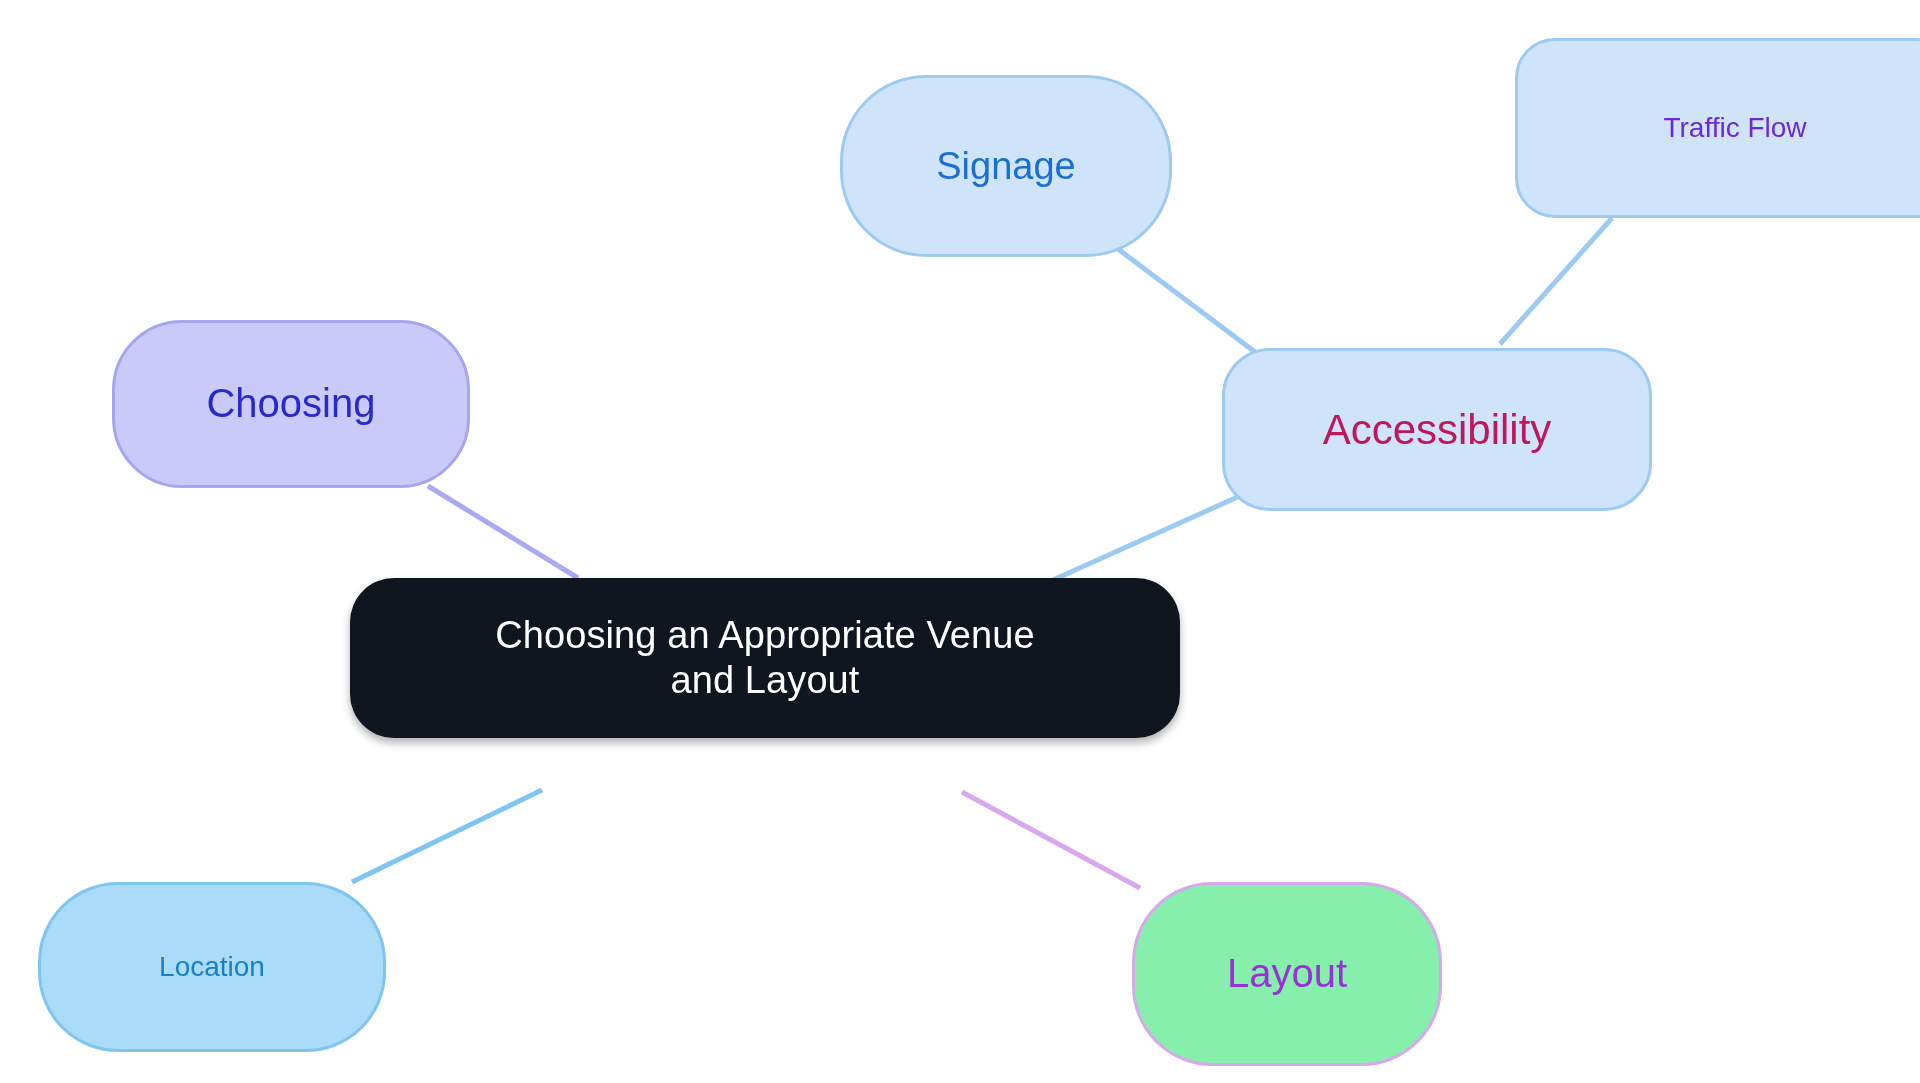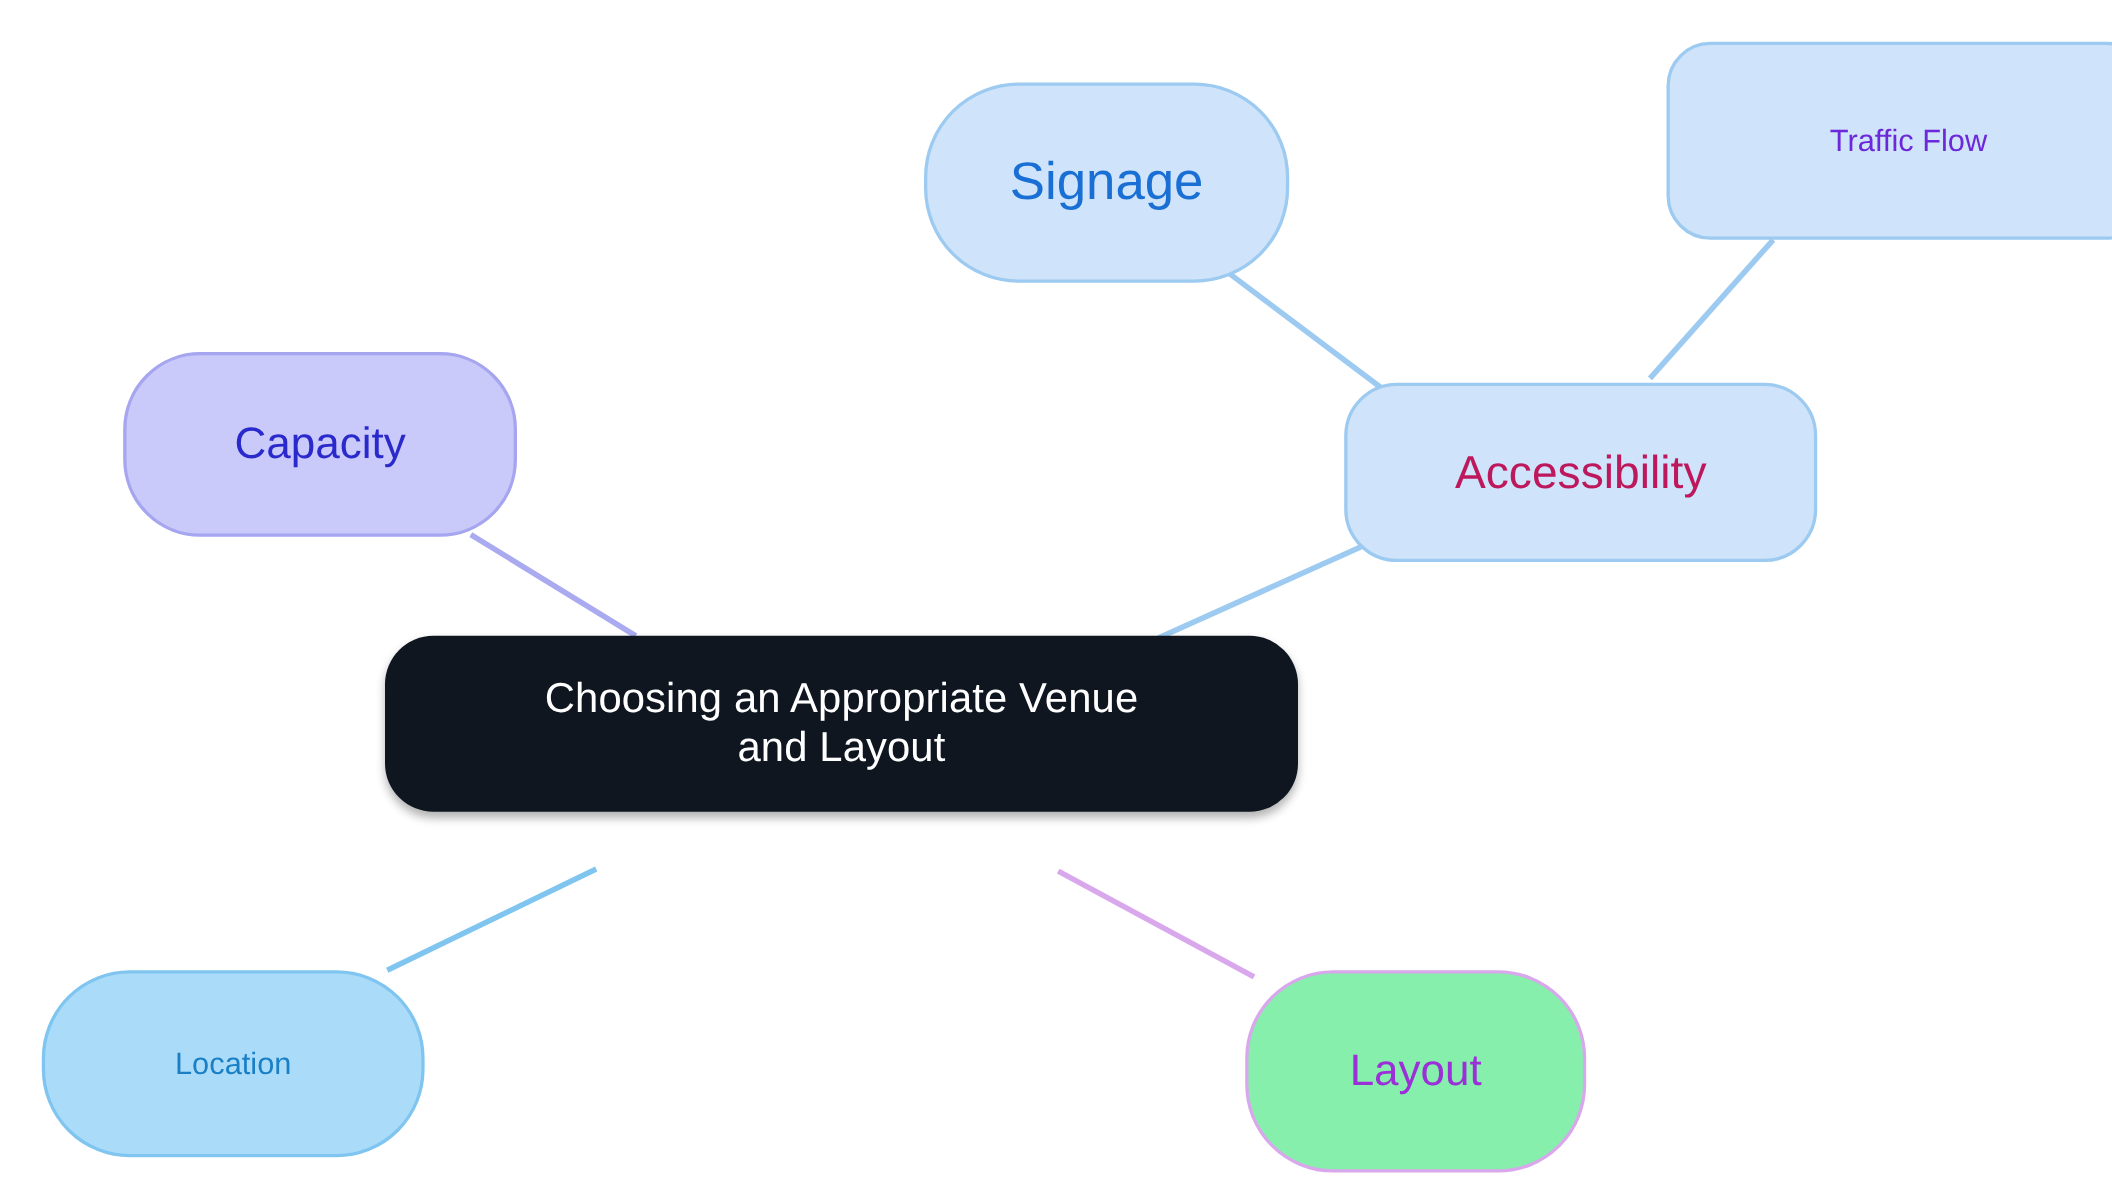--- a/index.html
+++ b/index.html
@@ -66,21 +66,21 @@
       <line x1="1053" y1="580" x2="1242" y2="495" stroke="#9ccaf0" stroke-width="5" stroke-linecap="butt"></line>
       <line x1="1118" y1="249" x2="1255" y2="352" stroke="#9ccaf0" stroke-width="5" stroke-linecap="butt"></line>
       <line x1="1612" y1="218" x2="1500" y2="344" stroke="#9ccaf0" stroke-width="5" stroke-linecap="butt"></line>
       <line x1="542" y1="790" x2="352" y2="882" stroke="#7fc5f0" stroke-width="5" stroke-linecap="butt"></line>
       <line x1="962" y1="792" x2="1140" y2="888" stroke="#d9a8ec" stroke-width="5" stroke-linecap="butt"></line>
     </svg>
 
   <div id="node-layer">
       <div class="node node-root" style="left: 350px; top: 578px; width: 830px; height: 160px; border-radius: 44px; font-size: 38px;"><span>Choosing an Appropriate Venue
 and Layout</span></div>
-      <div class="node node-leaf" style="left: 112px; top: 320px; width: 358px; height: 168px; border-radius: 70px; font-size: 40px; background: rgb(201, 201, 250); border-color: rgb(165, 165, 240); color: rgb(41, 41, 204);"><span>Capacity</span></div>
-      <div class="node node-leaf" style="left: 840px; top: 75px; width: 332px; height: 182px; border-radius: 86px; font-size: 48px; background: rgb(207, 228, 250); border-color: rgb(156, 202, 240); color: rgb(26, 111, 212);"><span>Signage</span></div>
+      <div class="node node-leaf" style="left: 112px; top: 320px; width: 358px; height: 168px; border-radius: 70px; font-size: 40px; background: rgb(201, 201, 250); border-color: rgb(165, 165, 240); color: rgb(41, 41, 204);"><span>Choosing</span></div>
+      <div class="node node-leaf" style="left: 840px; top: 75px; width: 332px; height: 182px; border-radius: 86px; font-size: 38px; background: rgb(207, 228, 250); border-color: rgb(156, 202, 240); color: rgb(26, 111, 212);"><span>Signage</span></div>
       <div class="node node-leaf" style="left: 1515px; top: 38px; width: 440px; height: 180px; border-radius: 40px; font-size: 28px; background: rgb(207, 228, 250); border-color: rgb(156, 202, 240); color: #6d28d9;"><span>Traffic Flow</span></div>
       <div class="node node-leaf" style="left: 1222px; top: 348px; width: 430px; height: 163px; border-radius: 48px; font-size: 42px; background: rgb(207, 228, 250); border-color: rgb(156, 202, 240); color: #be185d;"><span>Accessibility</span></div>
       <div class="node node-leaf" style="left: 38px; top: 882px; width: 348px; height: 170px; border-radius: 80px; font-size: 28px; background: rgb(170, 220, 250); border-color: rgb(127, 197, 240); color: rgb(26, 127, 196);"><span>Location</span></div>
       <div class="node node-leaf" style="left: 1132px; top: 882px; width: 310px; height: 184px; border-radius: 80px; font-size: 40px; background: #86efac; border-color: rgb(217, 168, 236); color: rgb(155, 48, 217);"><span>Layout</span></div>
     </div>
 
 </div>
 
 </body></html>

